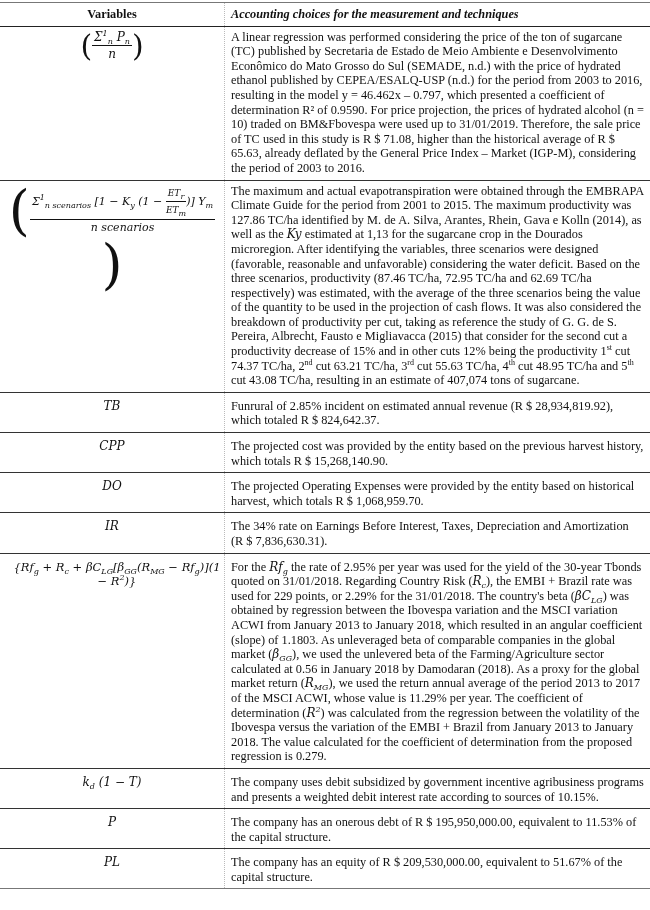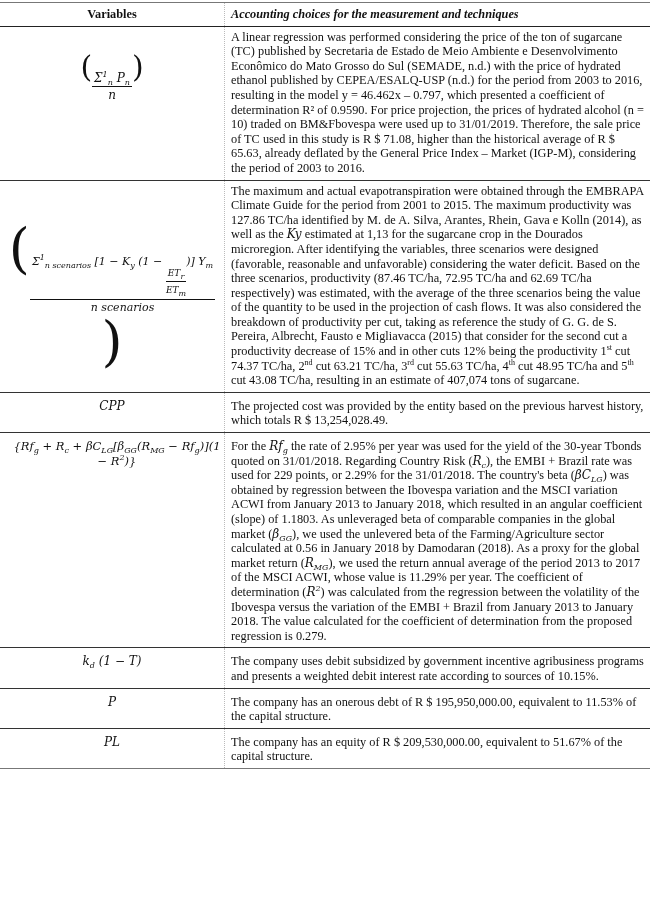--- a/index.html
+++ b/index.html
@@ -9,21 +9,21 @@
                 font-size: 12.3px; line-height: 14.6px; }
     table.doc th, table.doc td { vertical-align: top; padding: 3px 6px 4px 6px; }
     table.doc thead th { border-top: 1.5px solid #777; border-bottom: 1.5px solid #222;
                          font-weight: bold; padding-top: 4px; padding-bottom: 4px; }
     table.doc tbody tr td { border-bottom: 1.5px solid #333; }
     table.doc tbody tr:last-child td { border-bottom: 1.5px solid #777; }
     .c1 { width: 210px; text-align: center; }
     .c2 { text-align: left; border-left: 1px dotted #bbb; }
     th.c2 { border-left: 1px dotted #bbb; font-style: italic; }
     .math { font-family: "DejaVu Serif", serif; font-style: italic; font-size: 12px; }
-    .frac { display: inline-flex; flex-direction: column; align-items: center; vertical-align: middle; margin-top: 41px; }
+    .frac { display: inline-flex; flex-direction: column; align-items: center; vertical-align: middle; }
     .frac .num { border-bottom: 1px solid #111; padding: 0 2px 1px; }
     .frac .den { padding-top: 1px; }
     .paren { font-size: 30px; font-style: normal; vertical-align: middle; font-weight: 200; line-height: 30px; }
     .paren.big { font-size: 54px; line-height: 54px; }
     sup, sub { font-size: 8px; line-height: 0; }
     .pad-top { padding-top: 6px !important; }
   </style>
 </head>
 <body>
 
@@ -56,28 +56,40 @@
                   <span class="num" style="font-size:9px;">ET<sub>r</sub></span>
                   <span class="den" style="font-size:9px;">ET<sub>m</sub></span>
                 </span>)] Y<sub>m</sub></span>
               <span class="den">n scenarios</span>
             </span><span class="paren big">)</span>
         </span>
       </td>
       <td class="c2"><span>The maximum and actual evapotranspiration were obtained through the EMBRAPA Climate Guide for the period from 2001 to 2015. The maximum productivity was 127.86 TC/ha identified by M. de A. Silva, Arantes, Rhein, Gava e Kolln (2014), as well as the </span><span class="math">Ky</span><span> estimated at 1,13 for the sugarcane crop in the Dourados microregion. After identifying the variables, three scenarios were designed (favorable, reasonable and unfavorable) considering the water deficit. Based on the three scenarios, productivity (87.46 TC/ha, 72.95 TC/ha and 62.69 TC/ha respectively) was estimated, with the average of the three scenarios being the value of the quantity to be used in the projection of cash flows. It was also considered the breakdown of productivity per cut, taking as reference the study of G. G. de S. Pereira, Albrecht, Fausto e Migliavacca (2015) that consider for the second cut a productivity decrease of 15% and in other cuts 12% being the productivity 1</span><sup>st</sup><span> cut 74.37 TC/ha, 2</span><sup>nd</sup><span> cut 63.21 TC/ha, 3</span><sup>rd</sup><span> cut 55.63 TC/ha, 4</span><sup>th</sup><span> cut 48.95 TC/ha and 5</span><sup>th</sup><span> cut 43.08 TC/ha, resulting in an estimate of 407,074 tons of sugarcane.</span></td>
     </tr>
 
+    <tr>
+      <td class="c1 pad-top"><span class="math">TB</span></td>
+      <td class="c2 pad-top">Funrural of 2.85% incident on estimated annual revenue (R $ 28,934,819.92), which totaled R $ 824,642.37.</td>
+    </tr>
 
     <tr>
       <td class="c1 pad-top"><span class="math">CPP</span></td>
-      <td class="c2 pad-top">The projected cost was provided by the entity based on the previous harvest history, which totals R $ 13,254,028.49.</td>
+      <td class="c2 pad-top">The projected cost was provided by the entity based on the previous harvest history, which totals R $ 15,268,140.90.</td>
+    </tr>
+
+    <tr>
+      <td class="c1 pad-top"><span class="math">DO</span></td>
+      <td class="c2 pad-top">The projected Operating Expenses were provided by the entity based on historical harvest, which totals R $ 1,068,959.70.</td>
     </tr>
 
 
-
+    <tr>
+      <td class="c1 pad-top"><span class="math">IR</span></td>
+      <td class="c2 pad-top">The 34% rate on Earnings Before Interest, Taxes, Depreciation and Amortization (R $ 7,836,630.31).</td>
+    </tr>
 
     <tr>
       <td class="c1 pad-top" style="padding-left:12px;padding-right:2px;">
         <span class="math" style="font-size:11.5px;">{Rf<sub>g</sub> + R<sub>c</sub> + βC<sub>LG</sub>[β<sub>GG</sub>(R<sub>MG</sub> − Rf<sub>g</sub>)](1<br>− R<sup>2</sup>)}</span>
       </td>
       <td class="c2 pad-top"><span>For the </span><span class="math">Rf<sub>g</sub></span><span> the rate of 2.95% per year was used for the yield of the 30-year Tbonds quoted on 31/01/2018. Regarding Country Risk (</span><span class="math">R<sub>c</sub></span><span>), the EMBI + Brazil rate was used for 229 points, or 2.29% for the 31/01/2018. The country's beta (</span><span class="math">βC<sub>LG</sub></span><span>) was obtained by regression between the Ibovespa variation and the MSCI variation ACWI from January 2013 to January 2018, which resulted in an angular coefficient (slope) of 1.1803. As unleveraged beta of comparable companies in the global market (</span><span class="math">β<sub>GG</sub></span><span>), we used the unlevered beta of the Farming/Agriculture sector calculated at 0.56 in January 2018  by Damodaran (2018). As a proxy for the global market return (</span><span class="math">R<sub>MG</sub></span><span>), we used the return annual average of the period 2013 to 2017 of the MSCI ACWI, whose value is 11.29% per year. The coefficient of determination (</span><span class="math">R<sup>2</sup></span><span>) was calculated from the regression between the volatility of the Ibovespa versus the variation of the EMBI + Brazil from January 2013 to January 2018. The value calculated for the coefficient of determination from the proposed regression is 0.279.</span></td>
     </tr>
 
     <tr>
       <td class="c1 pad-top"><span class="math">k<sub>d</sub> (1 − T)</span></td>

